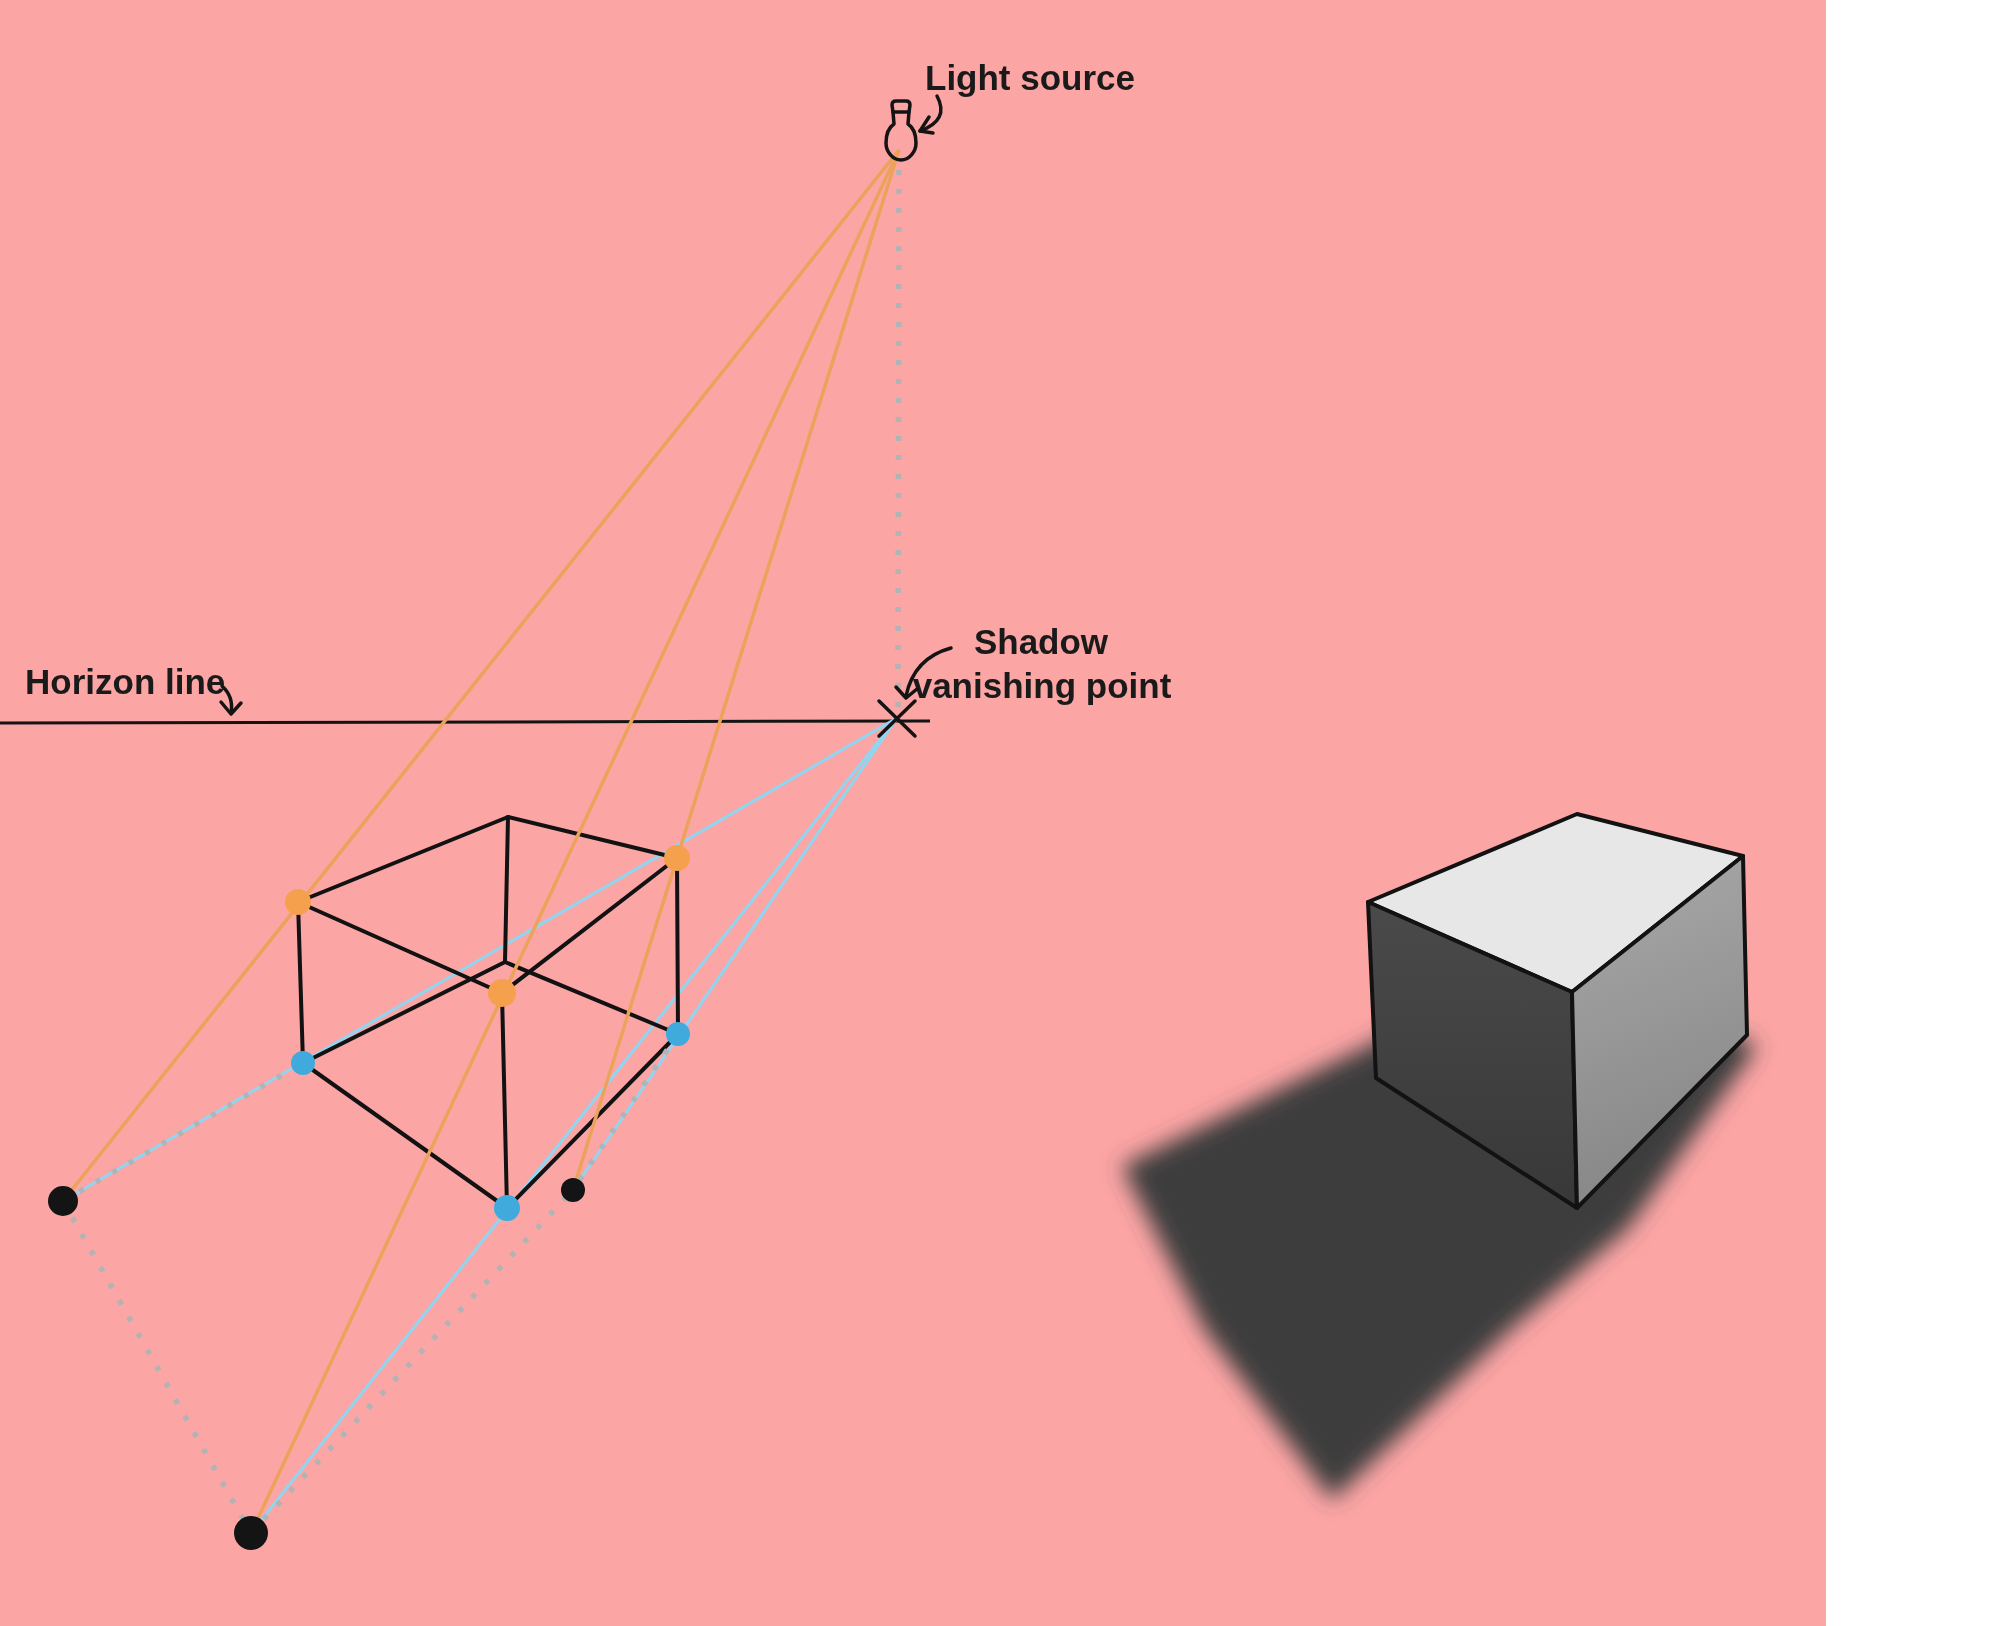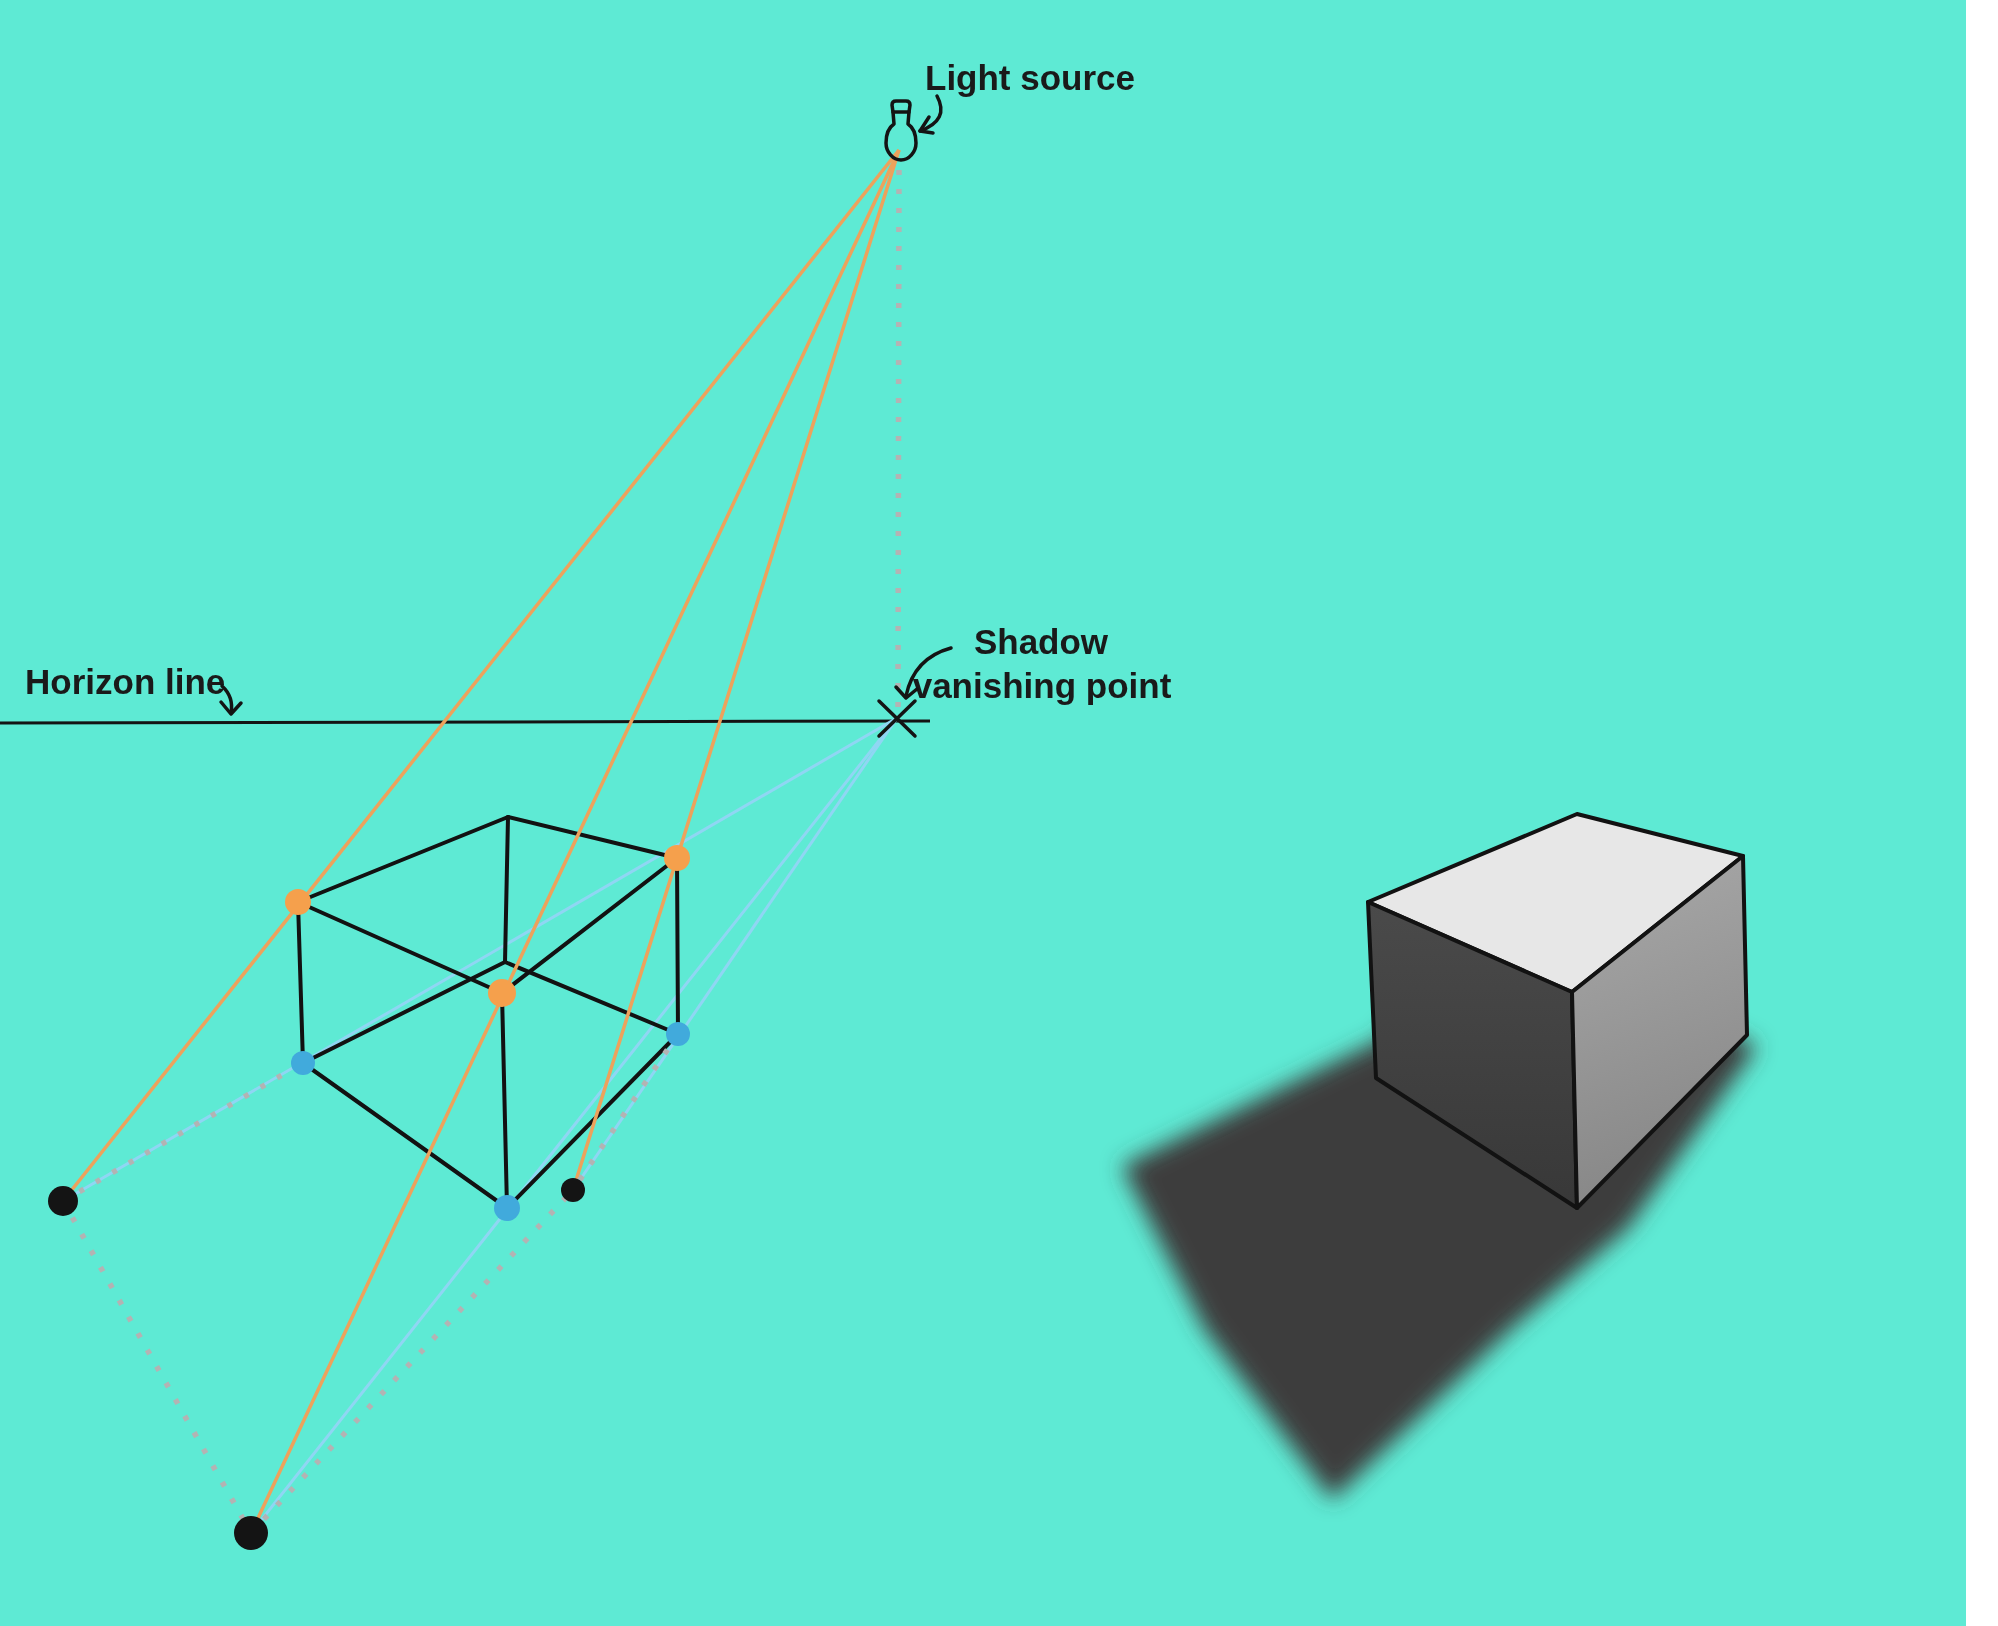--- a/index.html
+++ b/index.html
@@ -1,16 +1,16 @@
 <!DOCTYPE html>
 <html><head>
 <meta charset="utf-8">
 <style>
   html,body{margin:0;padding:0;background:#ffffff;}
-  .stage{position:relative;width:1966px;height:1626px;background:#5eead4;overflow:hidden;}
+  .stage{position:relative;width:1826px;height:1626px;background:#fca5a5;overflow:hidden;}
   svg{display:block;}
   text{font-family:"Liberation Sans",sans-serif;font-weight:700;fill:#1a1a1a;}
   .lbl{font-size:35px;}
   .ray-orange{stroke:#eda25c;stroke-width:3.5;fill:none;}
   .ray-blue{stroke:#8fd6f3;stroke-width:3;fill:none;}
   .edge{stroke:#121212;stroke-width:4;stroke-linecap:round;fill:none;}
   .dotted{stroke:#b3b3b3;stroke-width:5.5;stroke-dasharray:5 14;fill:none;}
   .dot-orange{fill:#f5a04c;}
   .dot-blue{fill:#41aadc;}
   .dot-black{fill:#141414;}

